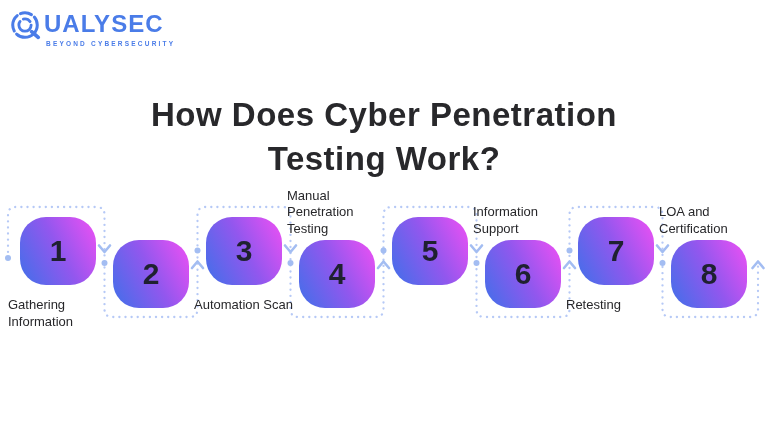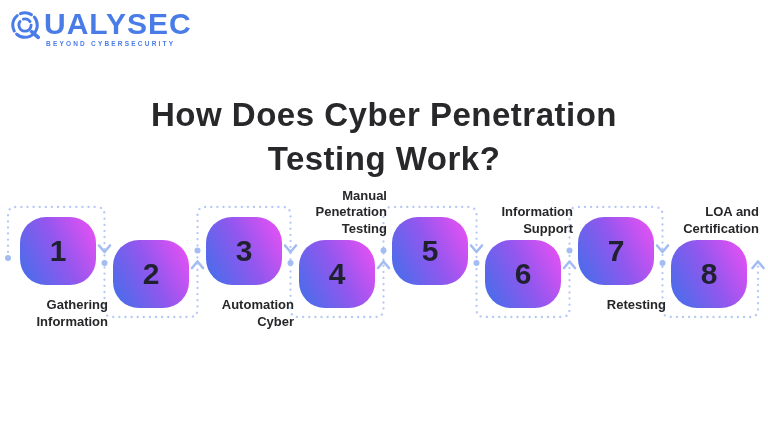--- a/index.html
+++ b/index.html
@@ -14,21 +14,21 @@
   
   .logo {
     position: absolute;
     top: 9px; left: 8px;
     display: flex;
     align-items: flex-start;
   }
   .logo-icon { width: 34px; height: 34px; display: block; }
   .logo-textcol { margin-left: 2px; }
   .logo-word {
-    font-size: 30px;
+    font-size: 24px;
     font-weight: bold;
     color: #4a7ce8;
     letter-spacing: 1px;
     line-height: 30px;
   }
   .logo-tagline {
     font-size: 6.5px;
     font-weight: bold;
     color: #4a7ce8;
     letter-spacing: 2.2px;
@@ -80,24 +80,24 @@
     font-weight: bold;
     color: #1f2130;
   }
   .step.odd  .step-box { top: 32px; }
   .step.even .step-box { top: 55px; }
 
   .step-label {
     position: absolute;
     left: 0;
     width: 100%;
-    text-align: right;
+    text-align: left;
     font-size: 13px;
     line-height: 16.5px;
-    font-weight: bold;
+    font-weight: normal;
     color: #27272a;
   }
   .step.odd .step-label { top: 104px; margin-top: 8px; }
   .step.even .step-label {
     top: 0; height: 52px;
     display: flex;
     flex-direction: column;
     justify-content: flex-end;
     align-items: center;
   }
@@ -166,21 +166,21 @@
   <div class="step even s2">
     <div class="step-box">
       <span>2</span>
     </div>
   </div>
 
   <div class="step odd s3">
     <div class="step-box">
       <span>3</span>
     </div>
-    <div class="step-label">Automation Cyber</div>
+    <div class="step-label">Automation Scan</div>
   </div>
 
   <div class="step even s4">
     <div class="step-label">Manual Penetration Testing</div>
     <div class="step-box">
       <span>4</span>
     </div>
   </div>
 
   <div class="step odd s5">

